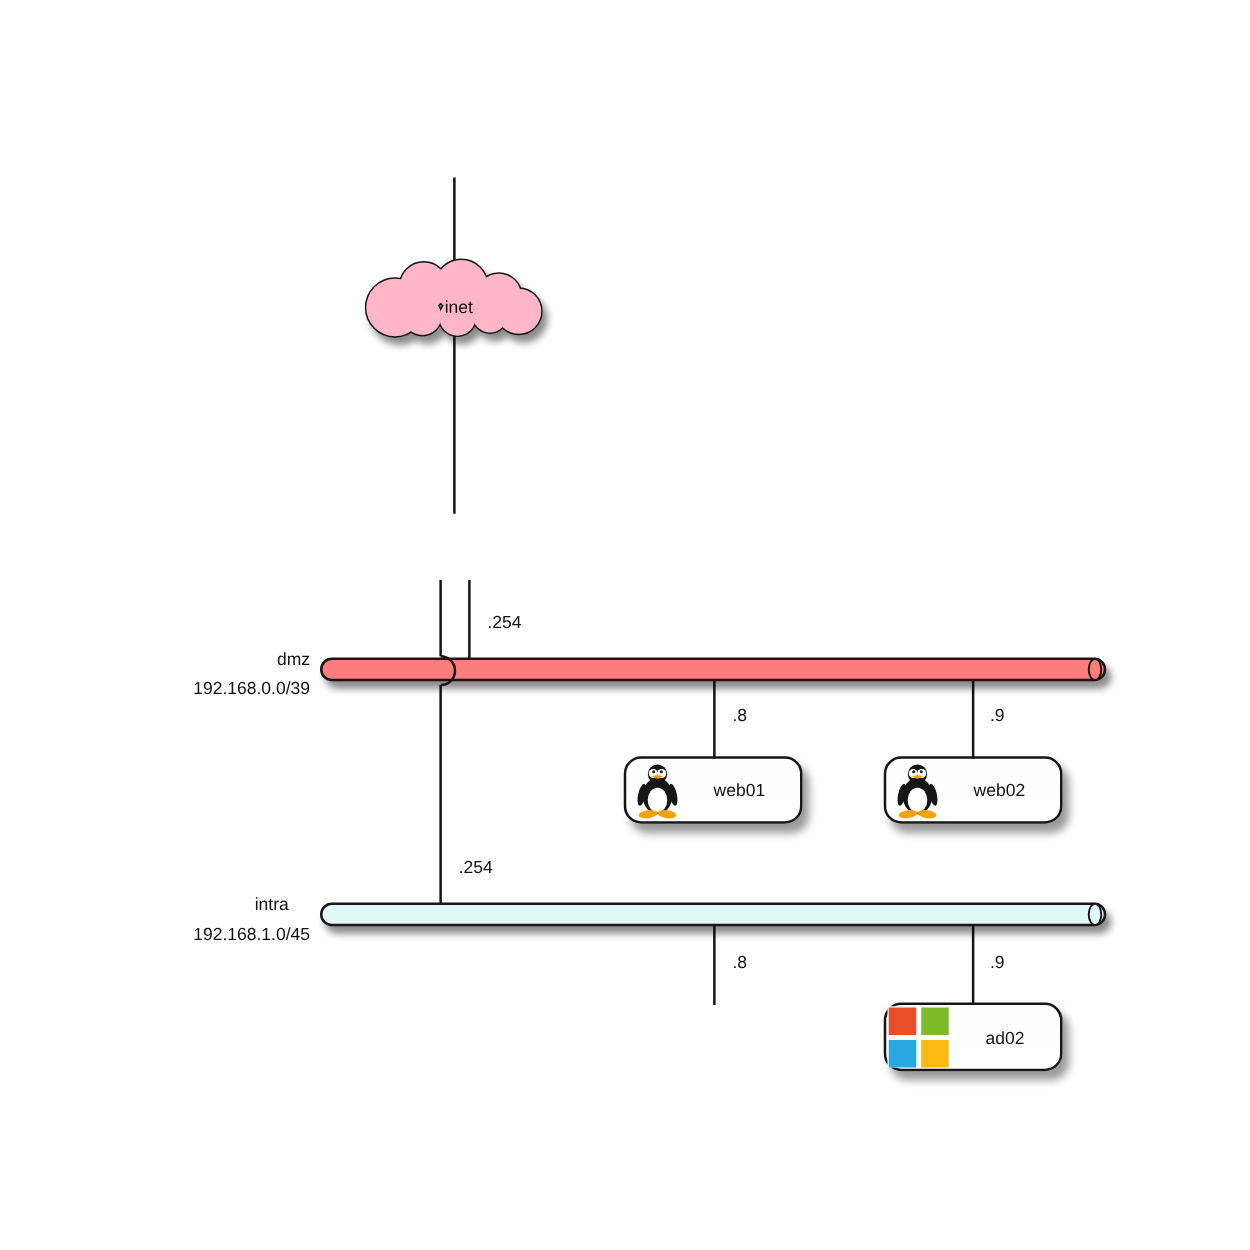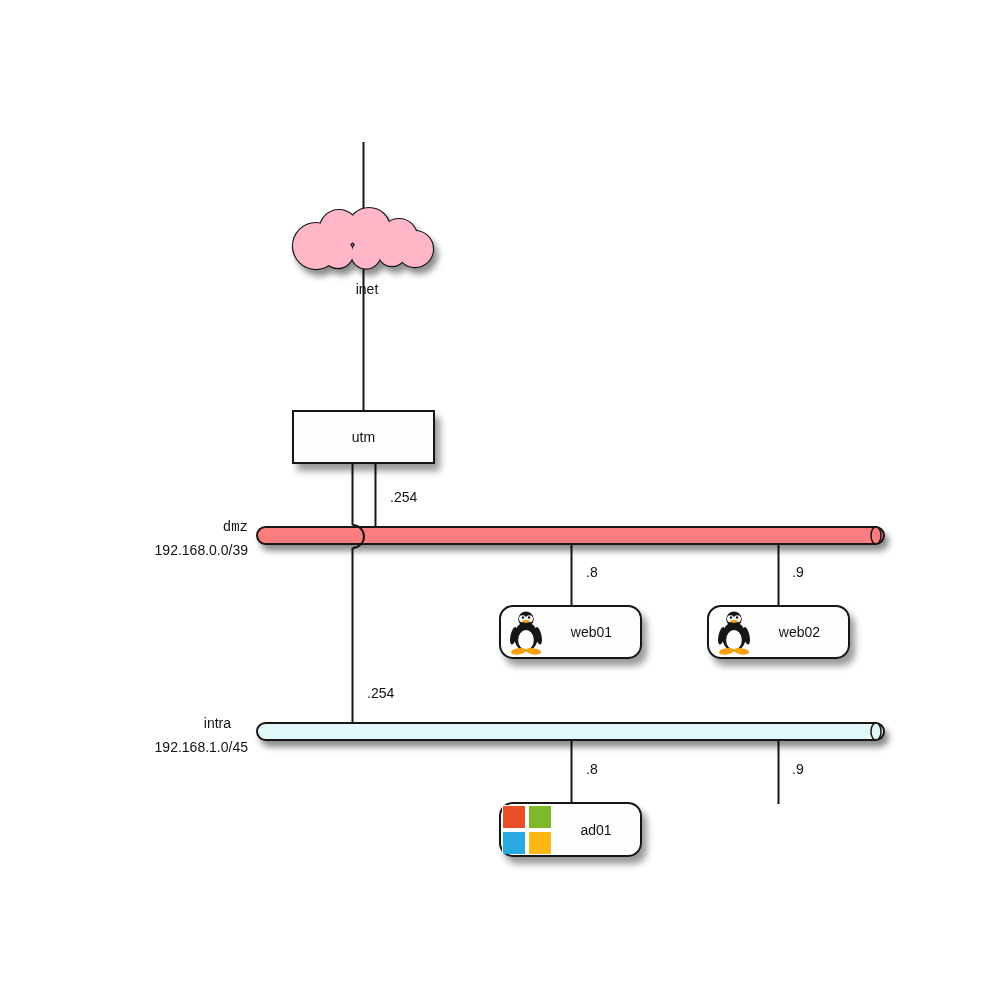--- a/index.html
+++ b/index.html
@@ -23,21 +23,21 @@
   .host { justify-content:flex-start;border-radius:14px; }
   .host .node-label { flex:1 1 auto; text-align:center; }
   .tux { margin-left:8px; flex:0 0 auto; }
   .winlogo {
     width:50px; height:49px; background:#fff; flex:0 0 auto; margin-left:1px;
     display:grid; grid-template-columns:22px 22px; grid-template-rows:22px 22px;
     gap:4px; padding:1px; align-content:center; justify-content:center;
   }
   .winlogo .sq { width:22px; height:22px; }
   .cloud-label { position:absolute; left:332px; top:237px; width:70px; text-align:center;
-    font-size:14px;margin-top:44px; }
+    font-size:14px; }
 </style>
 </head>
 <body>
 
 <div id="canvas">
 
   <svg id="gfx" width="1000" height="1000" viewBox="0 0 1000 1000">
     <defs>
       <filter id="ds" x="-30%" y="-80%" width="170%" height="300%">
         <feDropShadow dx="4" dy="6" stdDeviation="3" flood-color="#000000" flood-opacity="0.45"></feDropShadow>
@@ -84,28 +84,25 @@
         <circle cx="415" cy="249" r="18"></circle>
           <circle cx="338" cy="253" r="15"></circle>
         <circle cx="366" cy="254" r="14.5"></circle>
           <circle cx="392" cy="252" r="14"></circle>
       </g>
     </g>
   </svg>
 
   <div class="cloud-label">inet</div>
 
-  <div class="node" style="left:292px; top:410px; width:143px; height:54px;">
-    <span class="node-label">utm</span>
-  </div>
 
   <div class="label" style="left:390px; top:490px;">.254</div>
   <div class="label" style="left:367px; top:686px;">.254</div>
 
-  <div class="label right" style="left:95px; top:520px;font-family:Liberation Mono, monospace;">dmz</div>
+  <div class="label right" style="left:95px; top:520px;">dmz</div>
   <div class="label right" style="left:95px; top:543px;">192.168.0.0/39</div>
 
   <div class="label right" style="left:78px; top:716px;text-align:right;">intra</div>
   <div class="label right" style="left:95px; top:740px;">192.168.1.0/45</div>
 
   <div class="label" style="left:586px; top:565px;">.8</div>
   <div class="label" style="left:792px; top:565px;">.9</div>
   <div class="label" style="left:586px; top:762px;">.8</div>
   <div class="label" style="left:792px; top:762px;">.9</div>
 
@@ -138,24 +135,24 @@
       <ellipse cx="26" cy="44.5" rx="8" ry="3.4" fill="#F9A10A" transform="rotate(8 26 44.5)"></ellipse>
       <circle cx="14.4" cy="10" r="3.8" fill="#FFFFFF"></circle>
       <circle cx="21.6" cy="10" r="3.8" fill="#FFFFFF"></circle>
       <circle cx="14.8" cy="8.6" r="1.3" fill="#161616"></circle>
       <circle cx="21.2" cy="8.6" r="1.3" fill="#161616"></circle>
       <path d="M 13.4 12.2 Q 18 10.6 22.6 12.2 Q 18 16.8 13.4 12.2 Z" fill="#F9A10A"></path>
     </svg>
     <span class="node-label">web02</span>
   </div>
 
-  <div class="node host" style="left:499px; top:802px; width:143px; height:55px;">
+
+  <div class="node host" style="left:707px; top:802px; width:143px; height:55px;">
     <div class="winlogo">
       <div class="sq" style="background: rgb(233, 78, 38);"></div>
       <div class="sq" style="background: rgb(125, 185, 40);"></div>
       <div class="sq" style="background: rgb(40, 169, 225);"></div>
       <div class="sq" style="background: rgb(252, 184, 19);"></div>
     </div>
-    <span class="node-label">ad01</span>
+    <span class="node-label">ad02</span>
   </div>
-
 
 </div>
 
 </body></html>

